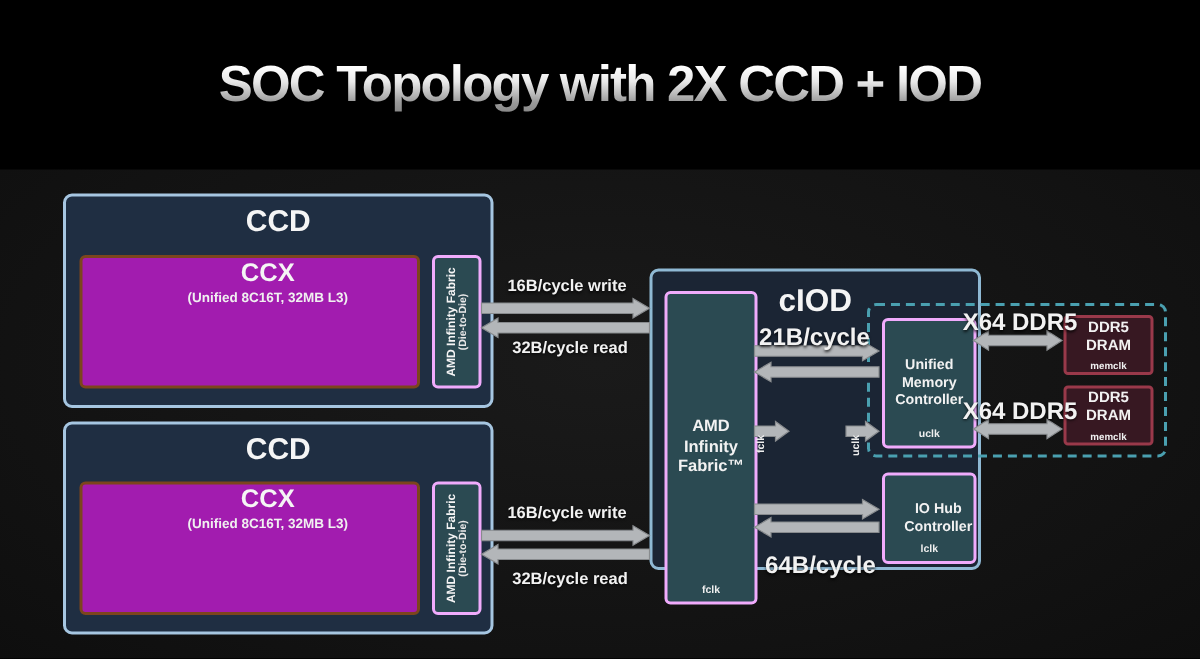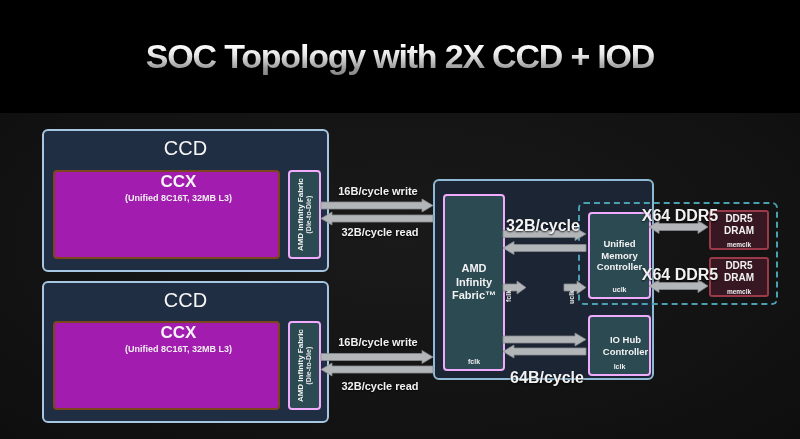--- a/index.html
+++ b/index.html
@@ -15,21 +15,21 @@
     -webkit-background-clip:text; background-clip:text; color:transparent; }
 
   
   #canvas { position:absolute; left:0; top:113px; width:800px; height:326px;
     background:radial-gradient(ellipse at 50% 40%, #1a1a1a 0%, #121212 70%, #0e0e0e 100%); }
   .abs { position:absolute; }
 
   
   .ccd-box { background:#1f2e42; border:2px solid #a6c6e1; border-radius:6px; }
   .ccd-title { position:absolute; left:0; right:0; top:6px; text-align:center;
-    color:#f5f5f5; font-size:20px; font-weight:400; }
+    color:#f5f5f5; font-size:20px; font-weight:700; }
   .ccx-box { background:#a21caf; border:2px solid #7c451d; border-radius:4px;
     display:flex; flex-direction:column; align-items:center; justify-content:flex-start;padding-left:24px; }
   .ccx-label { color:#f5f5f5; font-size:17px; font-weight:700; }
   .ccx-sub { color:#f0f0f0; font-size:9px; font-weight:700; margin-top:1px; }
   .teal-box { background:#2b4a52; border:2px solid #f0abfc; border-radius:4px; }
   .fab-d2d { display:flex; align-items:center; justify-content:center; overflow:visible; }
   .fab-d2d-inner { transform:rotate(-90deg); transform-origin:center; flex-shrink:0;
     width:88px; text-align:center; line-height:1.15; }
   .fab-d2d-l1 { color:#f5f5f5; font-size:8px; font-weight:700; white-space:nowrap; }
   .fab-d2d-l2 { color:#e8e8e8; font-size:7px; font-weight:700; white-space:nowrap; }
@@ -96,22 +96,23 @@
     </div>
     <div class="abs teal-box fab-d2d" style="left:244px; top:38px; width:33px; height:89px;">
       <div class="fab-d2d-inner">
         <div class="fab-d2d-l1">AMD Infinity Fabric</div>
         <div class="fab-d2d-l2">(Die-to-Die)</div>
       </div>
     </div>
   </div>
 
   <div class="abs ciod-box z10" style="left:433px; top:179px; width:221px; height:201px;">
+    <div class="ciod-title">cIOD</div>
 
-    <div class="abs teal-box inner-unit" style="left:8px; top:13px; width:62px; height:177px;">
+    <div class="abs teal-box inner-unit" style="left:8px; top:13px; width:62px; height:209px;">
       <div class="unit-name" style="font-size:11px;">AMD Infinity Fabric™</div>
       <div class="unit-clock">fclk</div>
     </div>
 
 
     <div class="abs teal-box inner-unit" style="left:153px; top:31px; width:63px; height:87px;">
       <div class="unit-name" style="font-size:9.5px;">Unified Memory Controller</div>
       <div class="unit-clock">uclk</div>
     </div>
 
@@ -144,20 +145,20 @@
     <polygon class="arrow" points="503,336 575,336 575,333 586,339.5 575,346 575,343 503,343"></polygon>
     <polygon class="arrow" points="586,348 514,348 514,345 503,351.5 514,358 514,355 586,355"></polygon>
     <polygon class="arrow" points="649,227 659,220.5 659,223.5 698,223.5 698,220.5 708,227 698,233.5 698,230.5 659,230.5 659,233.5"></polygon>
     <polygon class="arrow" points="649,286 659,279.5 659,282.5 698,282.5 698,279.5 708,286 698,292.5 698,289.5 659,289.5 659,292.5"></polygon>
   </svg>
 
   <div class="bus-label" style="left:378px; top:191px;">16B/cycle write</div>
   <div class="bus-label" style="left:380px; top:232px;">32B/cycle read</div>
   <div class="bus-label" style="left:378px; top:342px;">16B/cycle write</div>
   <div class="bus-label" style="left:380px; top:386px;">32B/cycle read</div>
-  <div class="bus-label small" style="left:543px; top:226px;">32B/cycle</div>
+  <div class="bus-label small" style="left:543px; top:226px;">21B/cycle</div>
   <div class="bus-label small" style="left:547px; top:363px;margin-top:15px;">64B/cycle</div>
   <div class="bus-label small" style="left:680px; top:216px;">X64 DDR5</div>
   <div class="bus-label small" style="left:680px; top:275px;">X64 DDR5</div>
   <div class="clk-vert" style="left:508px; top:296px;">fclk</div>
   <div class="clk-vert" style="left:571px; top:297px;">uclk</div>
 
 </div>
 
 </body></html>

